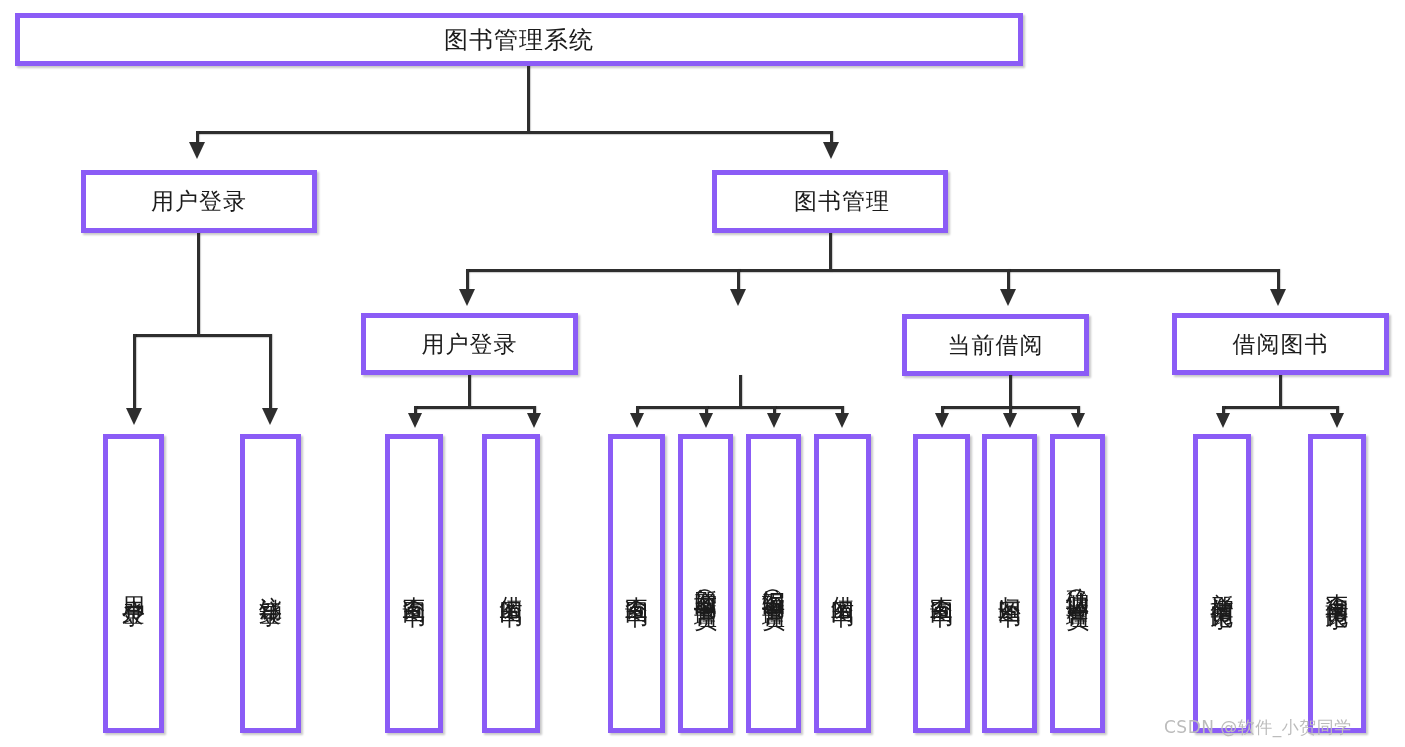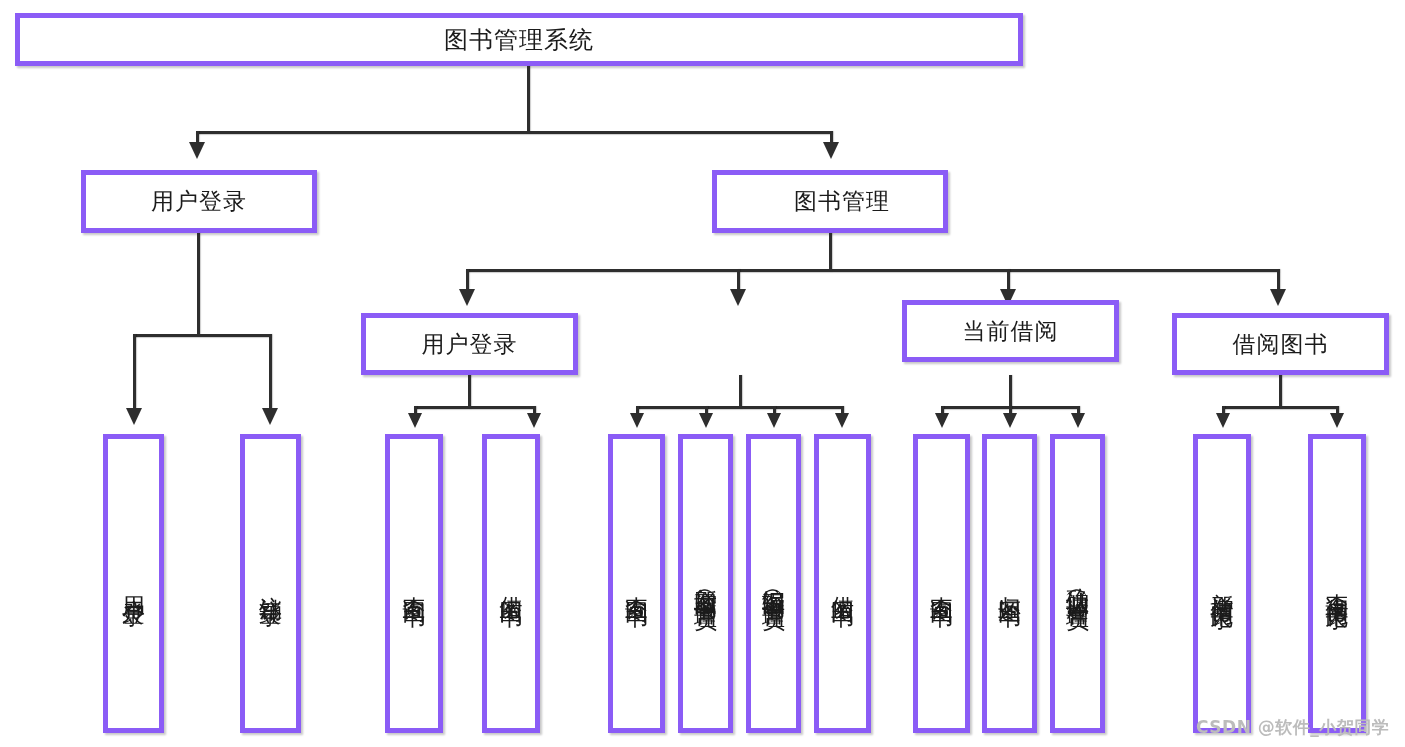--- a/index.html
+++ b/index.html
@@ -131,21 +131,21 @@
   <div class="vline" style="left:737px; top:269px; height:21px;"></div>
   <div class="arrow" style="left:730px; top:289px;"></div>
   <div class="vline" style="left:1007px; top:269px; height:21px;"></div>
   <div class="arrow" style="left:1000px; top:289px;"></div>
   <div class="vline" style="left:1277px; top:269px; height:21px;"></div>
   <div class="arrow" style="left:1270px; top:289px;"></div>
 
   <div class="node horiz" style="left:361px; top:313px; width:217px; height:62px;">
     <span class="label">用户登录</span>
   </div>
-  <div class="node horiz" style="left:902px; top:300px; width:217px; height:62px;">
+  <div class="node horiz" style="left:902px; top:314px; width:187px; height:62px;">
     <span class="label">当前借阅</span>
   </div>
   <div class="node horiz" style="left:1172px; top:313px; width:217px; height:62px;">
     <span class="label">借阅图书</span>
   </div>
 
   <div class="vline" style="left:468px; top:375px; height:34px;"></div>
   <div class="hline" style="left:414px; top:406px; width:122px;"></div>
   <div class="vline" style="left:414px; top:406px; height:8px;"></div>
   <div class="arrow small" style="left:408px; top:413px;"></div>
@@ -216,15 +216,15 @@
     <span class="label">确认归还（管理员）</span>
   </div>
 
   <div class="node vert" style="left:1193px; top:434px; width:58px; height:299px;">
     <span class="label">新增借阅记录</span>
   </div>
   <div class="node vert" style="left:1308px; top:434px; width:58px; height:299px;">
     <span class="label">查询借阅记录</span>
   </div>
 
-  <div id="watermark" style="left:1196px; top:716px;font-weight:bold;">CSDN @软件_小贺同学</div>
+  <div id="watermark" style="left:1164px; top:716px;">CSDN @软件_小贺同学</div>
 
 </div>
 
 </body></html>

